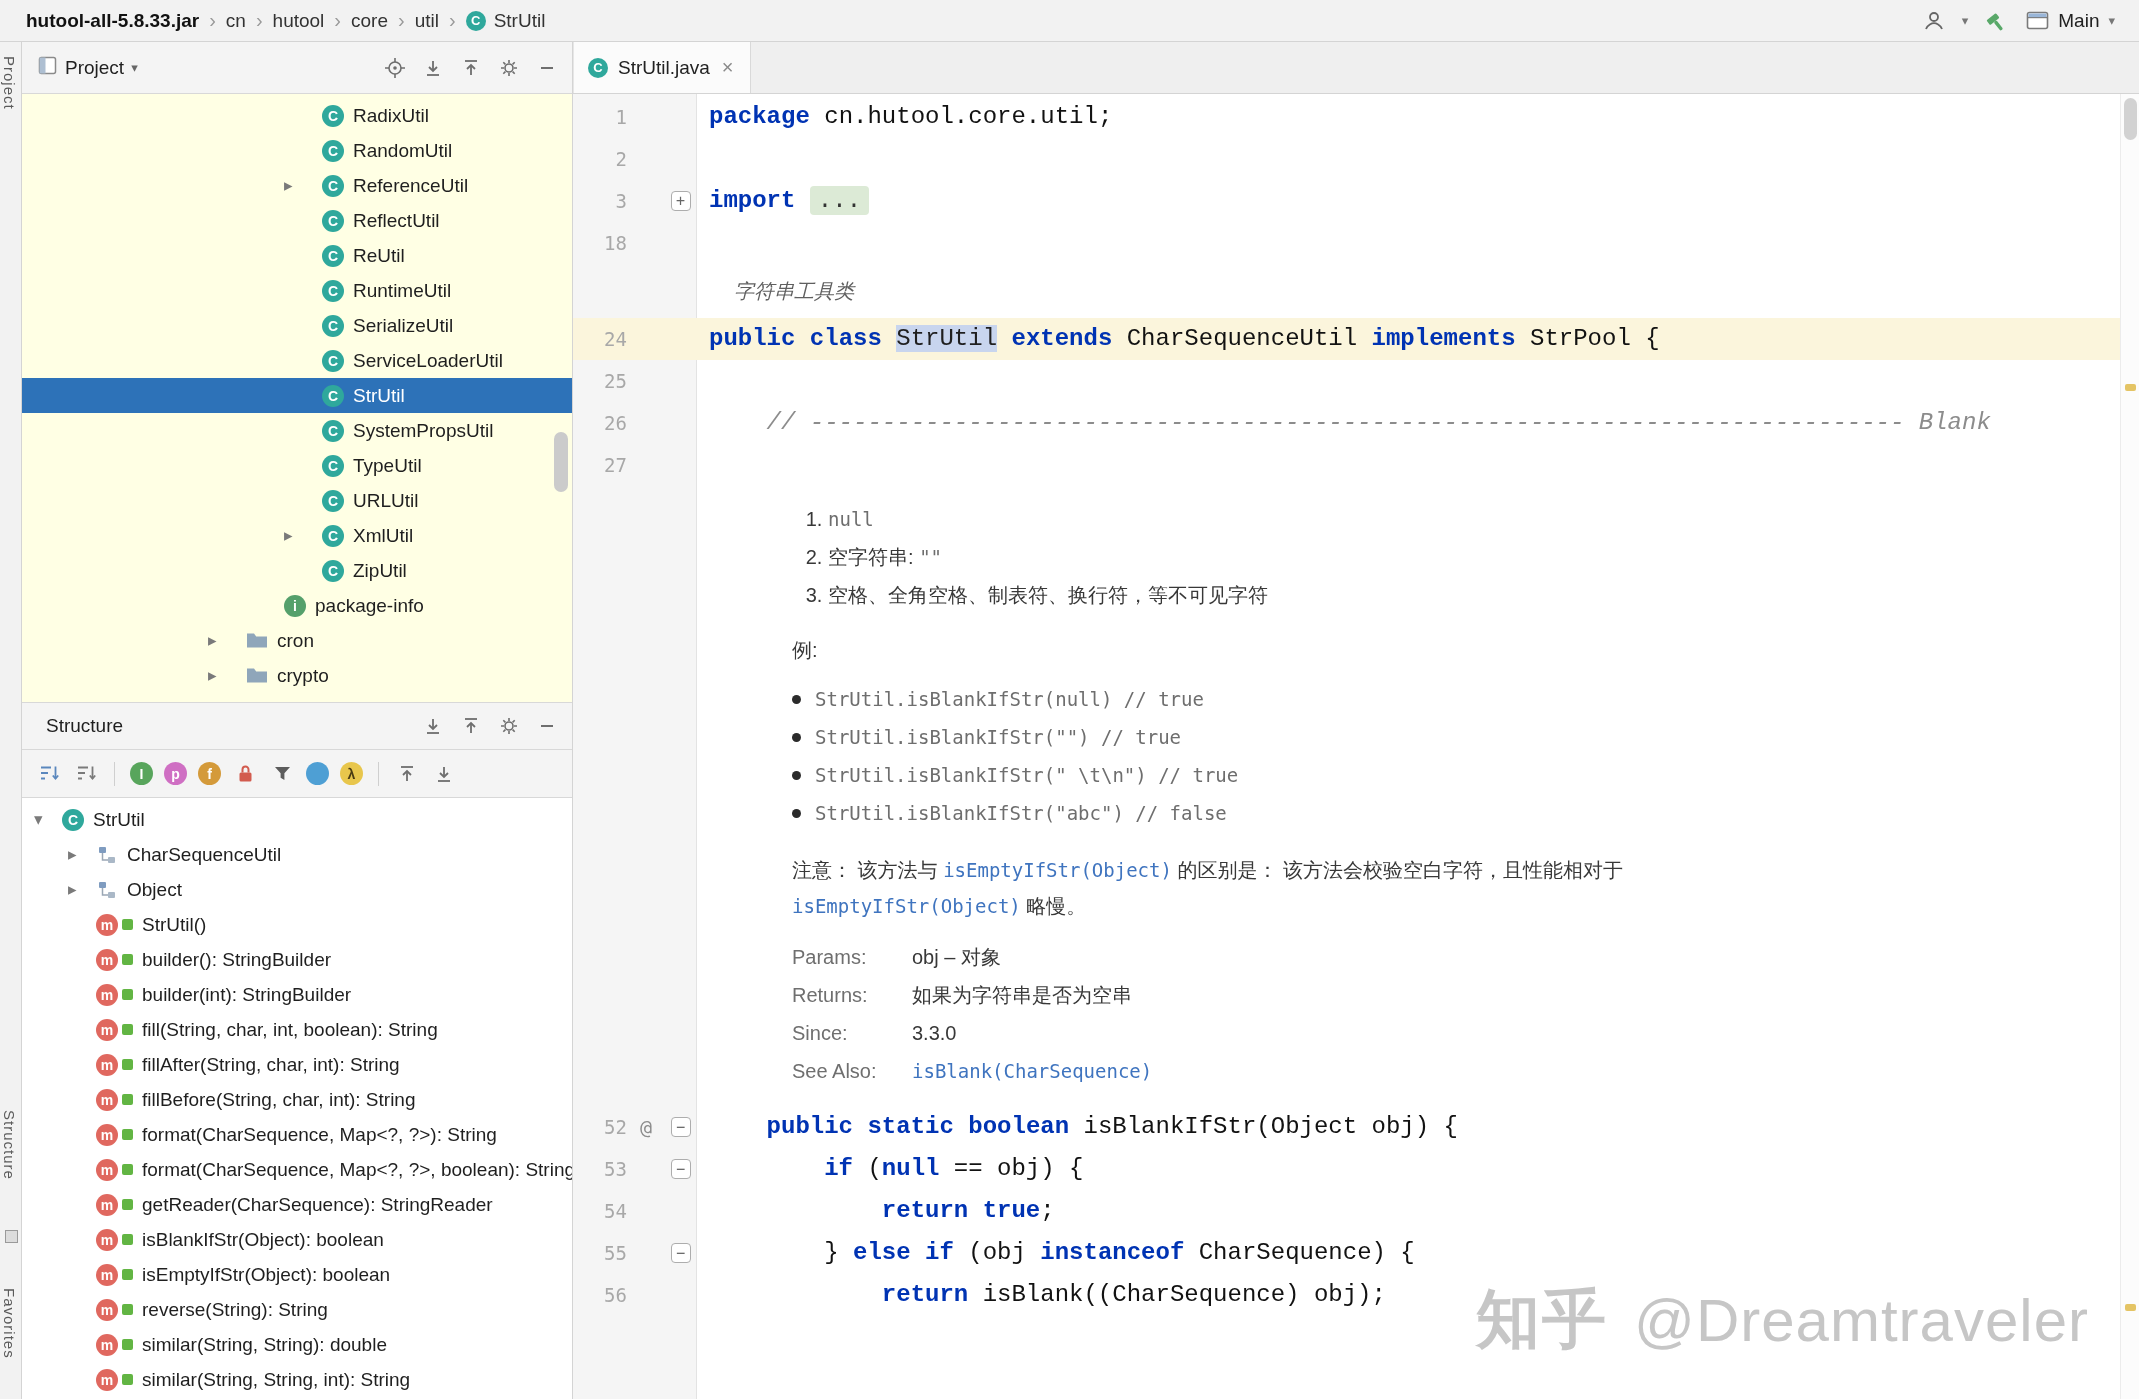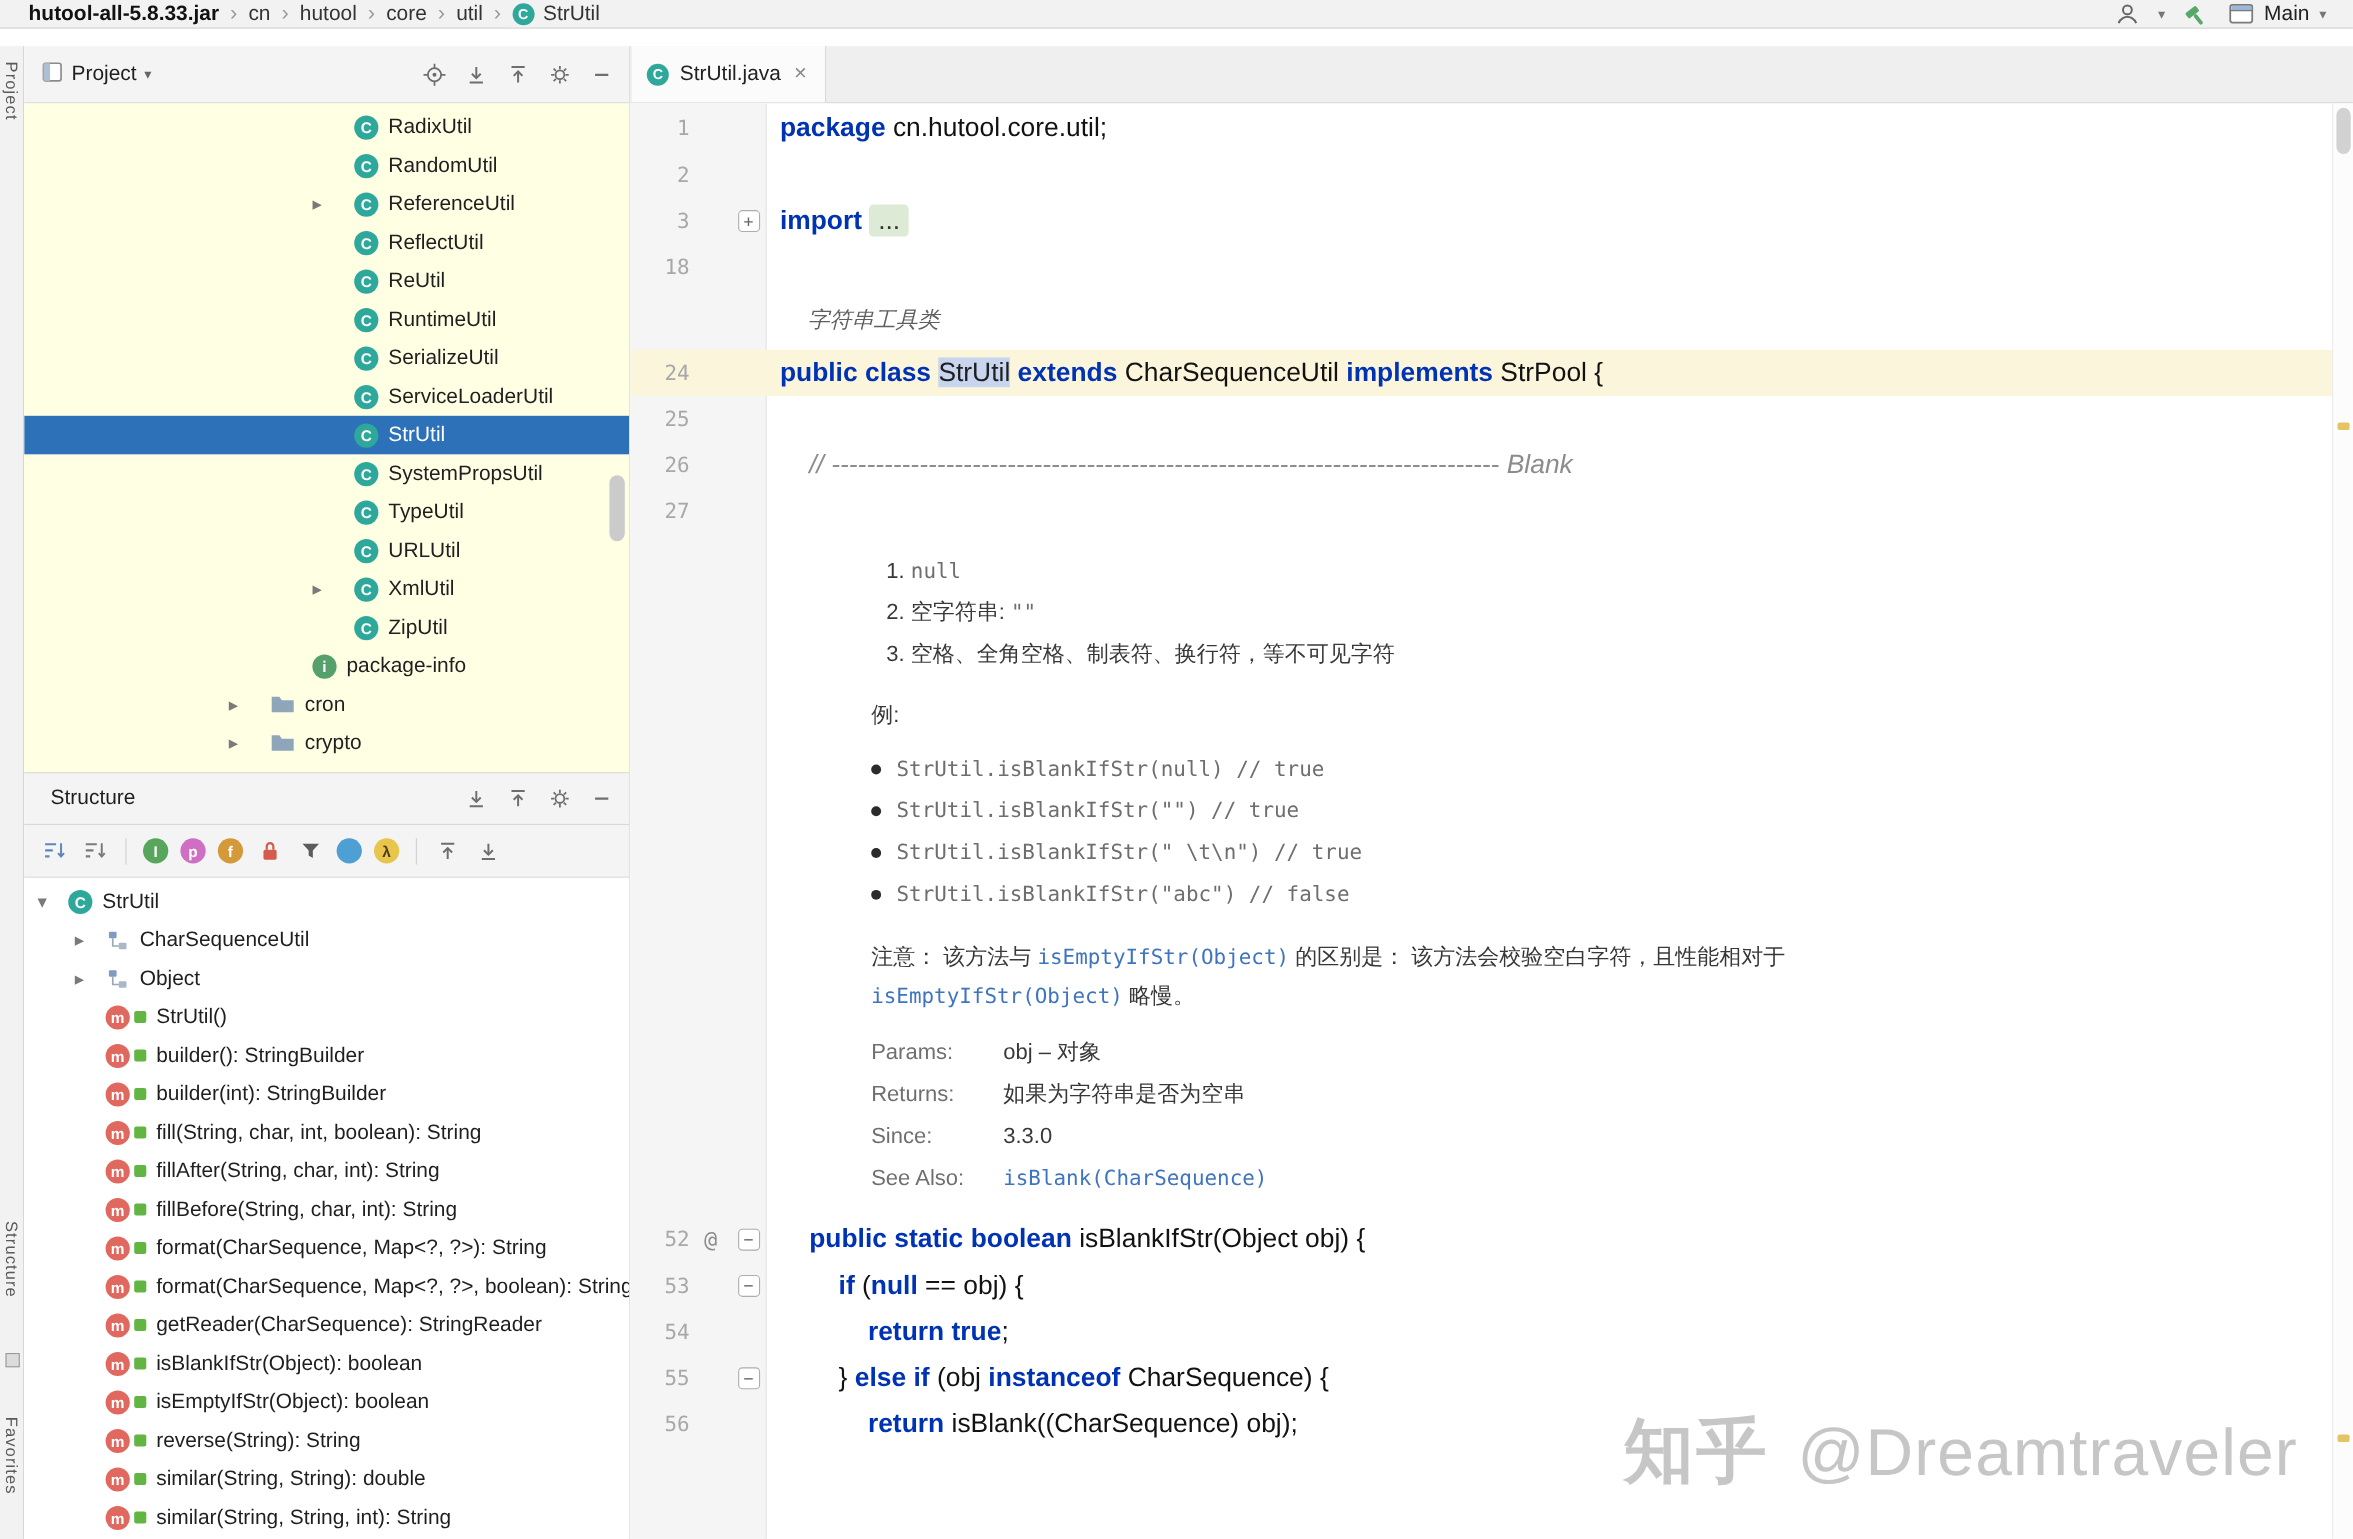--- a/index.html
+++ b/index.html
@@ -1,21 +1,21 @@
 <!DOCTYPE html>
 <html style="--c-selection_blue: #2d72b8; --c-keyword_blue: #0033b3; --c-library_yellow: #ffffe4; --c-current_line_yellow: #fbf5dc; --c-identifier_highlight: #c8d5ee; --c-doc_link_blue: #3f74bf; --c-comment_gray: #8c8c8c; --c-folded_region_green: #dcead6; --c-class_icon_teal: #2fa89c; --c-method_icon_red: #e0685f; --c-hammer_green: #59a869;"><head>
 <meta charset="utf-8">
 <style>
   html,body{margin:0;padding:0;overflow:hidden;}
   body{width:2139px;height:1399px;position:relative;background:#fff;
        font-family:"Liberation Sans","DejaVu Sans",sans-serif;color:#1f1f1f;-webkit-font-smoothing:antialiased;}
   .app{position:absolute;inset:0;}
 
   
-  .topbar{position:absolute;top:0;left:0;width:2139px;height:26px;background:#f2f2f2;
+  .topbar{position:absolute;top:0;left:0;width:2139px;height:42px;background:#f2f2f2;
           border-bottom:1px solid #d4d4d4;display:flex;align-items:center;box-sizing:border-box;}
   .breadcrumb{display:flex;align-items:center;gap:10px;padding-left:26px;font-size:19px;color:#333;}
   .crumb{display:flex;align-items:center;gap:8px;cursor:default;}
   .crumb-root{font-weight:bold;color:#111;}
   .crumb-sep{color:#9a9a9a;font-size:20px;}
   .topbar-right{margin-left:auto;display:flex;align-items:center;gap:16px;padding-right:24px;}
   .tb-caret{font-size:13px;color:#777;}
   .runbox{display:flex;align-items:center;gap:9px;font-size:19px;color:#222;}
   .tb-icn{display:inline-flex;align-items:center;}
 
@@ -80,21 +80,21 @@
   .erow.codeline{height:42px;}
   .erow.hl{background:var(--c-current_line_yellow,#fbf5dc);}
   .gut{width:123px;flex:0 0 123px;display:flex;align-items:center;
        font-family:"DejaVu Sans Mono","Liberation Mono",monospace;}
   .lnum{width:54px;flex:0 0 54px;text-align:right;color:#a8a8a8;font-size:19px;}
   .gann{width:38px;flex:0 0 38px;text-align:center;color:#8c8c8c;font-size:20px;}
   .gfold{width:31px;flex:0 0 31px;display:flex;align-items:center;justify-content:center;}
   .fold-box{width:20px;height:20px;border:1px solid #adadad;border-radius:4px;background:#fff;color:#666;
             font-size:15px;line-height:18px;text-align:center;box-sizing:border-box;
             font-family:"DejaVu Sans Mono",monospace;}
-  .ccode{flex:1;padding-left:13px;white-space:pre;font-family:Liberation Sans, sans-serif;
+  .ccode{flex:1;padding-left:13px;white-space:pre;font-family:Liberation Mono, monospace;
          font-size:24px;line-height:42px;}
   .tok-kw{color:var(--c-keyword_blue,#0033b3);font-weight:bold;}
   .tok-pl{color:#121212;}
   .tok-cm{color:var(--c-comment_gray,#8c8c8c);font-style:italic;}
   .tok-ident{background:var(--c-identifier_highlight,#c8d5ee);}
   .tok-fold{background:var(--c-folded_region_green,#dcead6);border-radius:4px;padding:1px 8px;color:#333;}
 
   
   .doc1{flex:1;padding:8px 0 8px 38px;line-height:38px;font-size:20px;color:#5f5f5f;font-style:italic;}
   .doc2{flex:1;padding:14px 0 16px 96px;font-size:20px;color:#383838;}

